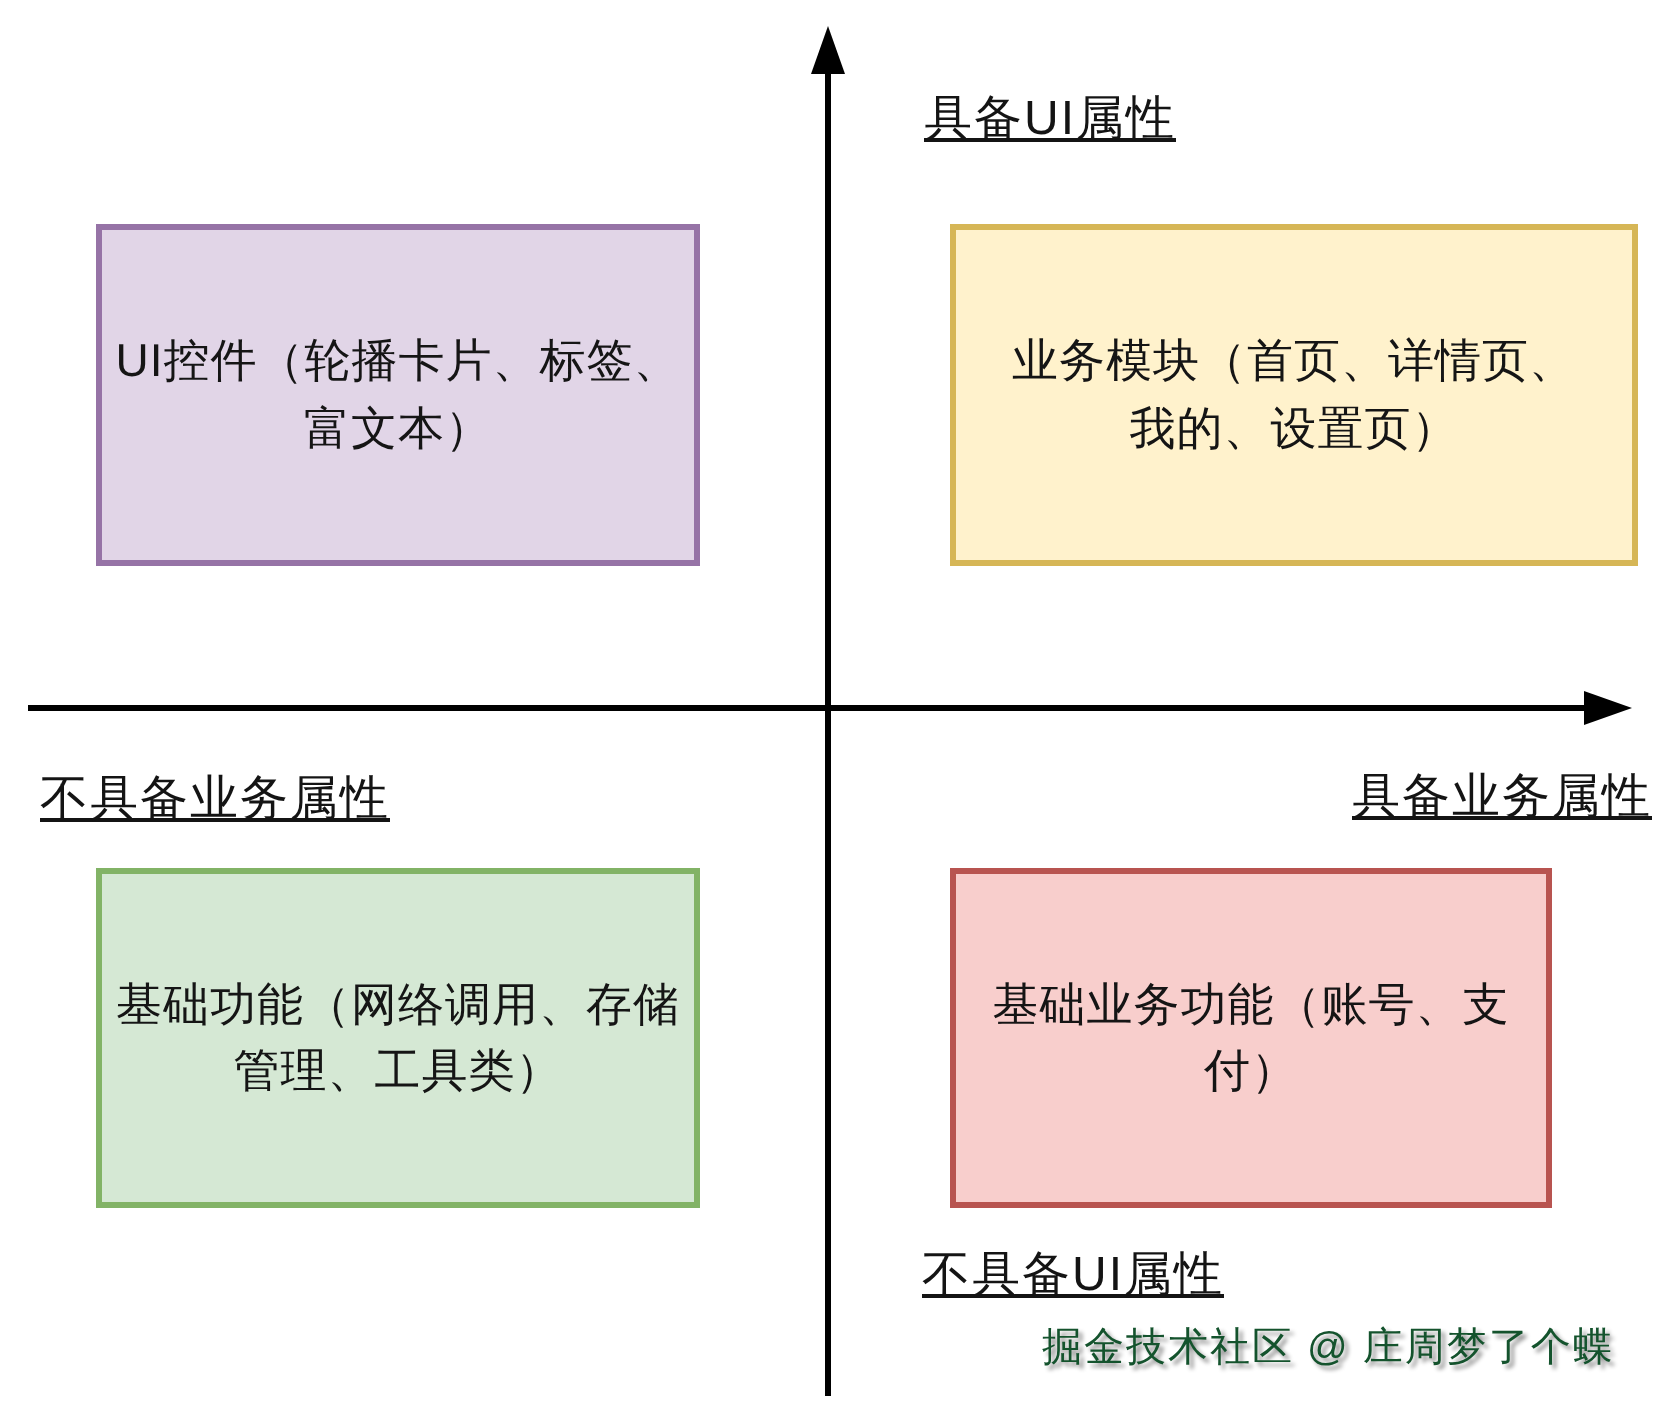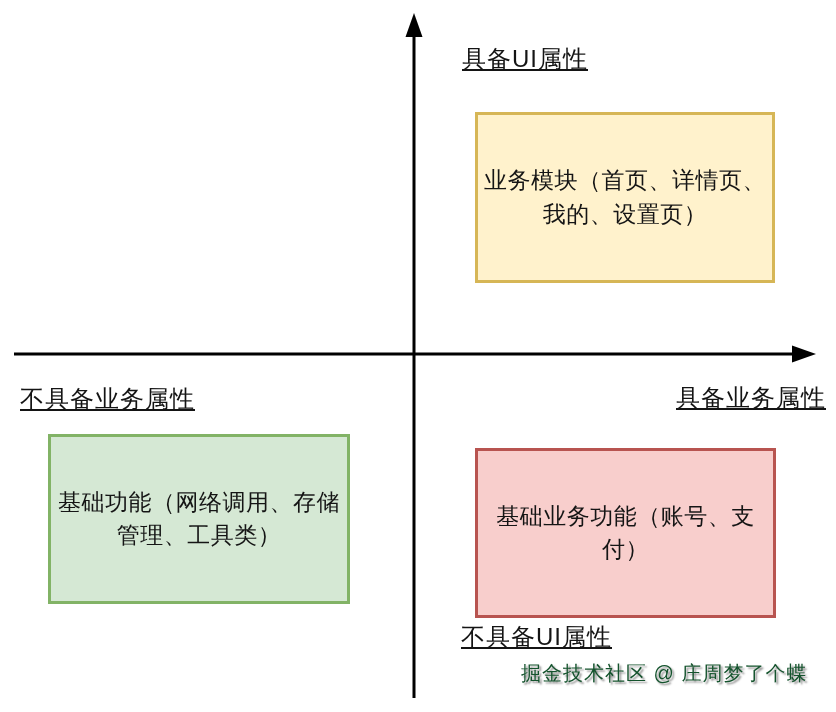--- a/index.html
+++ b/index.html
@@ -53,36 +53,40 @@
     z-index: 1;
     font-size: 20px;
     letter-spacing: 1px;
     white-space: nowrap;
     color: #14532d;
     text-shadow: 2px 2px 2px #8a8a8a;
   }
 
   
   .qbox-top-left     { left: 48px;  top: 112px; width: 302px; height: 171px; }
-  .qbox-top-right    { left: 475px; top: 112px; width: 300px; height: 171px; }
+  .qbox-top-right    { left: 475px; top: 112px; width: 344px; height: 171px; }
   .qbox-bottom-left  { left: 48px;  top: 434px; width: 302px; height: 170px; }
-  .qbox-bottom-right { left: 475px; top: 448px; width: 301px; height: 170px; }
+  .qbox-bottom-right { left: 475px; top: 434px; width: 301px; height: 170px; }
 </style>
 </head>
 <body>
 
 <div id="canvas">
 
   <svg class="axes-svg" width="836" height="712" viewBox="0 0 836 712" aria-hidden="true">
     <line x1="414" y1="698" x2="414" y2="32" stroke-width="3" stroke="#000000"></line>
     <polygon points="414,13 405.5,37 422.5,37" fill="#000000"></polygon>
     <line x1="14" y1="354" x2="796" y2="354" stroke-width="3" stroke="#000000"></line>
     <polygon points="816,354 792,345.5 792,362.5" fill="#000000"></polygon>
   </svg>
 
+  <div class="qbox qbox-top-left" style="background: rgb(225, 213, 231); border-color: rgb(150, 115, 166);">
+    <div class="qbox-label">UI控件（轮播卡片、标签、
+富文本）</div>
+  </div>
 
   <div class="qbox qbox-top-right" style="background: rgb(255, 242, 204); border-color: rgb(214, 182, 86);">
     <div class="qbox-label">业务模块（首页、详情页、
 我的、设置页）</div>
   </div>
 
   <div class="qbox qbox-bottom-left" style="background: rgb(213, 232, 212); border-color: rgb(130, 179, 102);">
     <div class="qbox-label">基础功能（网络调用、存储
 管理、工具类）</div>
   </div>

